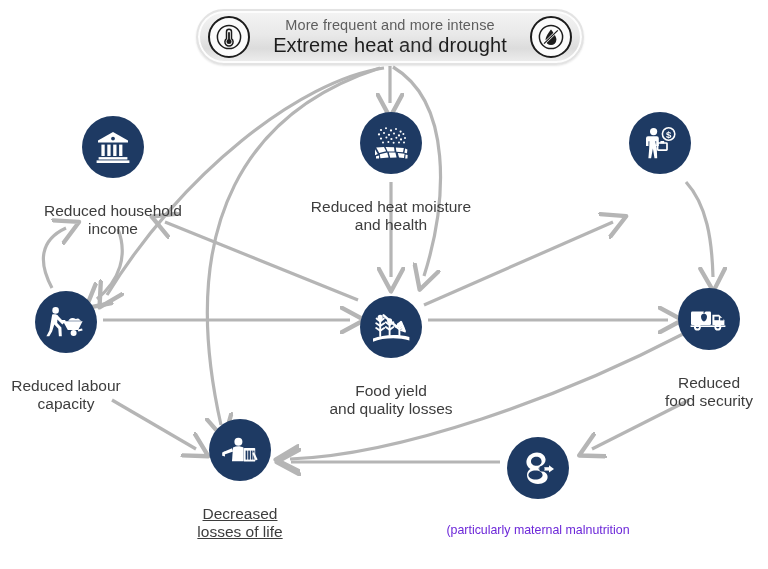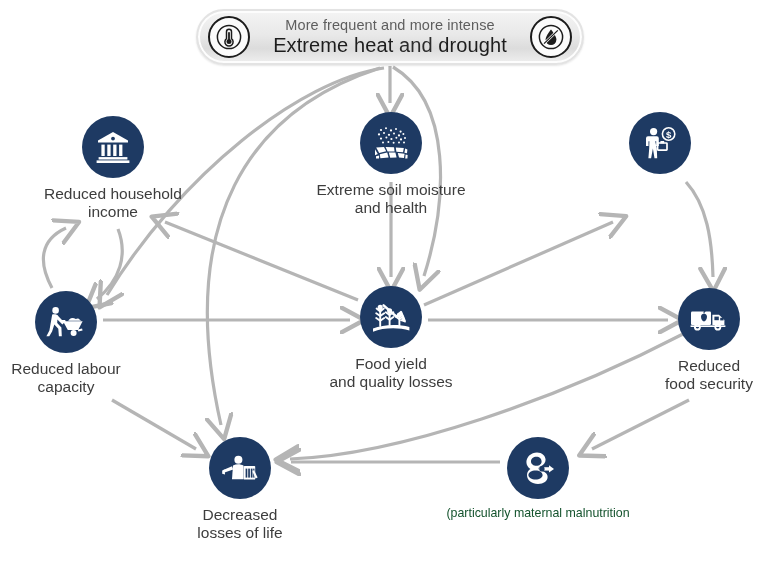--- a/index.html
+++ b/index.html
@@ -44,25 +44,25 @@
 
   
   .node{position:absolute;z-index:2;width:170px;margin-left:-85px;text-align:center;}
   .disc{
     width:62px;height:62px;border-radius:50%;
     background:#1e3a63;margin:0 auto;
     display:flex;align-items:center;justify-content:center;
   }
   .disc svg{display:block;}
   .label{
-    margin-top:7px;font-size:15.5px;line-height:1.17;color:#3d3d3d;font-weight:400;
+    margin-top:24px;font-size:15.5px;line-height:1.17;color:#3d3d3d;font-weight:400;
     letter-spacing:0px;
   }
   .sublabel{
-    display:block;font-size:12.4px;line-height:1.14;color:#14532d;margin-top:1px;
+    display:block;font-size:12.4px;line-height:1.14;color:#6d28d9;margin-top:1px;
   }
   .w-wide{width:230px;margin-left:-115px;}
 </style>
 </head>
 <body>
 
 <div id="stage">
 
   <svg id="arrows" viewBox="0 0 768 569" xmlns="http://www.w3.org/2000/svg">
     <defs>
@@ -184,21 +184,21 @@
           <path d="M5.0 27.2 L7.8 32.0 L5.0 33.2 Z"></path>
           <path d="M9.8 32.2 L17.2 30.6 L18.6 35.6 L10.4 36.2 Z"></path>
           <path d="M18.8 30.6 L25.4 30.6 L26.6 35.4 L20.2 35.8 Z"></path>
           <path d="M27.8 31.0 L34.6 31.8 L34.0 36.0 L29.0 35.6 Z"></path>
           <path d="M6.0 34.2 L9.2 33.4 L9.0 36.6 L6.0 36.6 Z"></path>
           <path d="M35.6 32.6 L37.6 33.0 L37.4 36.4 L35.2 36.4 Z"></path>
         </g>
       </svg>
     </div>
     <div class="label">
-      <span>Extreme soil moisture</span><br>
+      <span>Reduced heat moisture</span><br>
       <span>and health</span>
     </div>
   </div>
 
   <div class="node" style="left:660px;top:112px;">
     <div class="disc">
       <svg width="40" height="40" viewBox="0 0 40 40">
         <g fill="#ffffff">
           <circle cx="13.6" cy="8.6" r="3.6"></circle>
           <path d="M10.2 13.2 h6.6 a2 2 0 0 1 2 2 v7.8 h-2.6 v-4.8 h-1.0 l1.6 7.4 l0.4 9.6 h-2.7 l-1.6 -9.6 l-1.8 9.6 h-2.7 l0.8 -9.6 l0.2 -7.4 h-0.9 v4.8 h-2.5 v-7.8 a2 2 0 0 1 2 -2 z"></path>
@@ -225,21 +225,21 @@
           <rect x="33.0" y="28.0" width="4.4" height="2.0" transform="rotate(-14 35 29)"></rect>
         </g>
       </svg>
     </div>
     <div class="label">
       <span>Reduced labour</span><br>
       <span>capacity</span>
     </div>
   </div>
 
-  <div class="node" style="left:391px;top:286px;">
+  <div class="node" style="left:391px;top:296px;">
     <div class="disc">
       <svg width="42" height="42" viewBox="0 0 42 42">
         <g fill="#ffffff" stroke="#ffffff">
           <path d="M3.0 32.6 C13 28.4 28 28.0 39.4 31.0 L39.4 34.4 C28 31.2 13 31.6 3.0 35.8 Z" stroke="none"></path>
           <g stroke-width="1.9" stroke-linecap="round" fill="none">
             <line x1="10.2" y1="13.0" x2="10.2" y2="30.0"></line>
             <path d="M10.2 15.4 L6.6 12.6 M10.2 15.4 L13.8 12.6"></path>
             <path d="M10.2 20.0 L6.2 17.2 M10.2 20.0 L14.2 17.2"></path>
             <path d="M10.2 24.8 L6.2 22.0 M10.2 24.8 L14.2 22.0"></path>
             <circle cx="10.2" cy="11.4" r="1.6" fill="#ffffff"></circle>
@@ -281,21 +281,21 @@
           <path d="M16.0 15.4 l0.2 -1.8 l1.4 -0.5" fill="none" stroke="#1e3a63" stroke-width="1.1"></path>
         </g>
       </svg>
     </div>
     <div class="label">
       <span>Reduced</span><br>
       <span>food security</span>
     </div>
   </div>
 
-  <div class="node" style="left:240px;top:437px;">
+  <div class="node" style="left:240px;top:419px;text-decoration:underline;">
     <div class="disc">
       <svg width="42" height="42" viewBox="0 0 42 42">
         <g fill="#ffffff">
           <circle cx="19.4" cy="12.8" r="4.0"></circle>
           <path d="M14.0 18.4 c3.6 -1.6 7.6 -1.6 10.6 0.4 l0 13.4 l-11.6 0 z"></path>
           <path d="M14.2 22.4 L5.6 25.6 L4.2 23.0 L13.0 19.2 Z"></path>
           <path d="M5.8 22.6 l-2.6 1.0 l0 3.2 l2.8 0.8 z"></path>
           <rect x="24.8" y="19.0" width="11.4" height="13.6" rx="0.7"></rect>
           <g fill="#1e3a63">
             <rect x="26.6" y="21.6" width="1.7" height="9.0"></rect>

